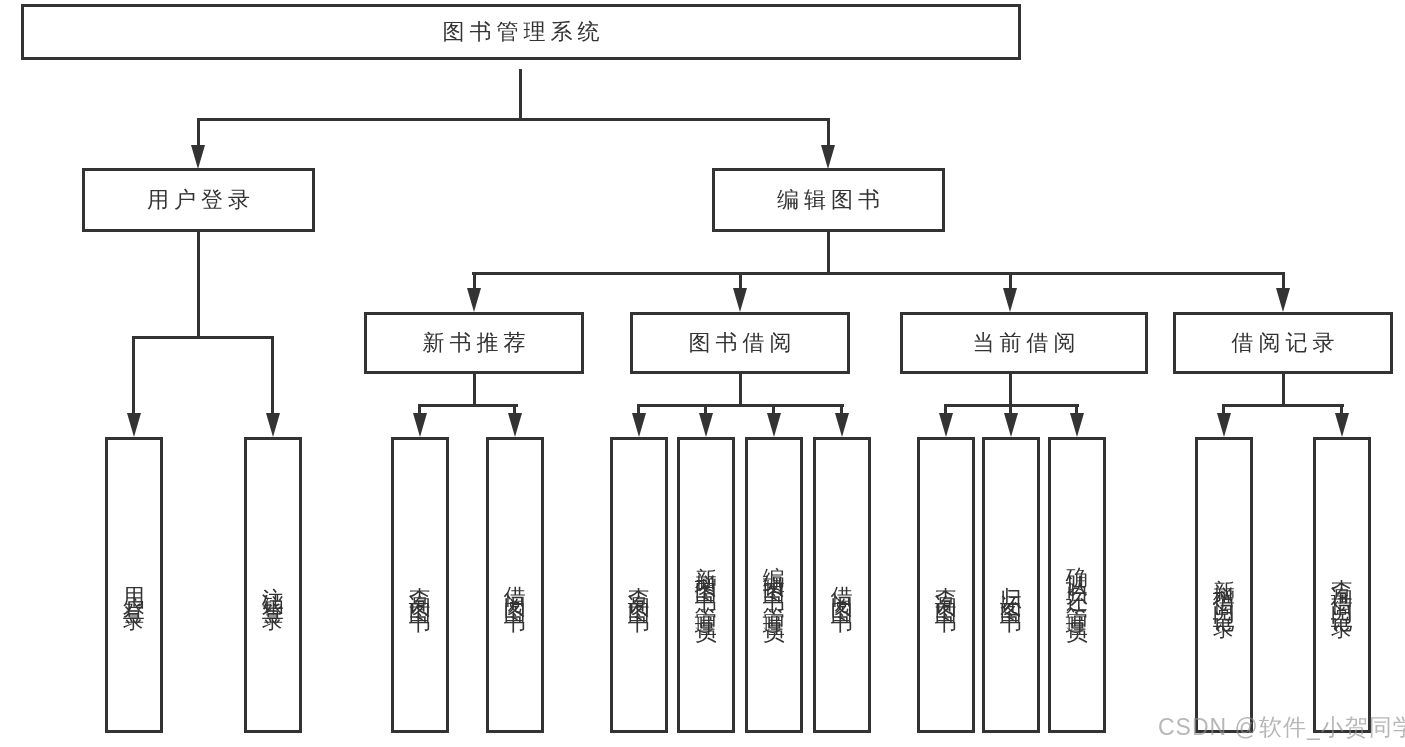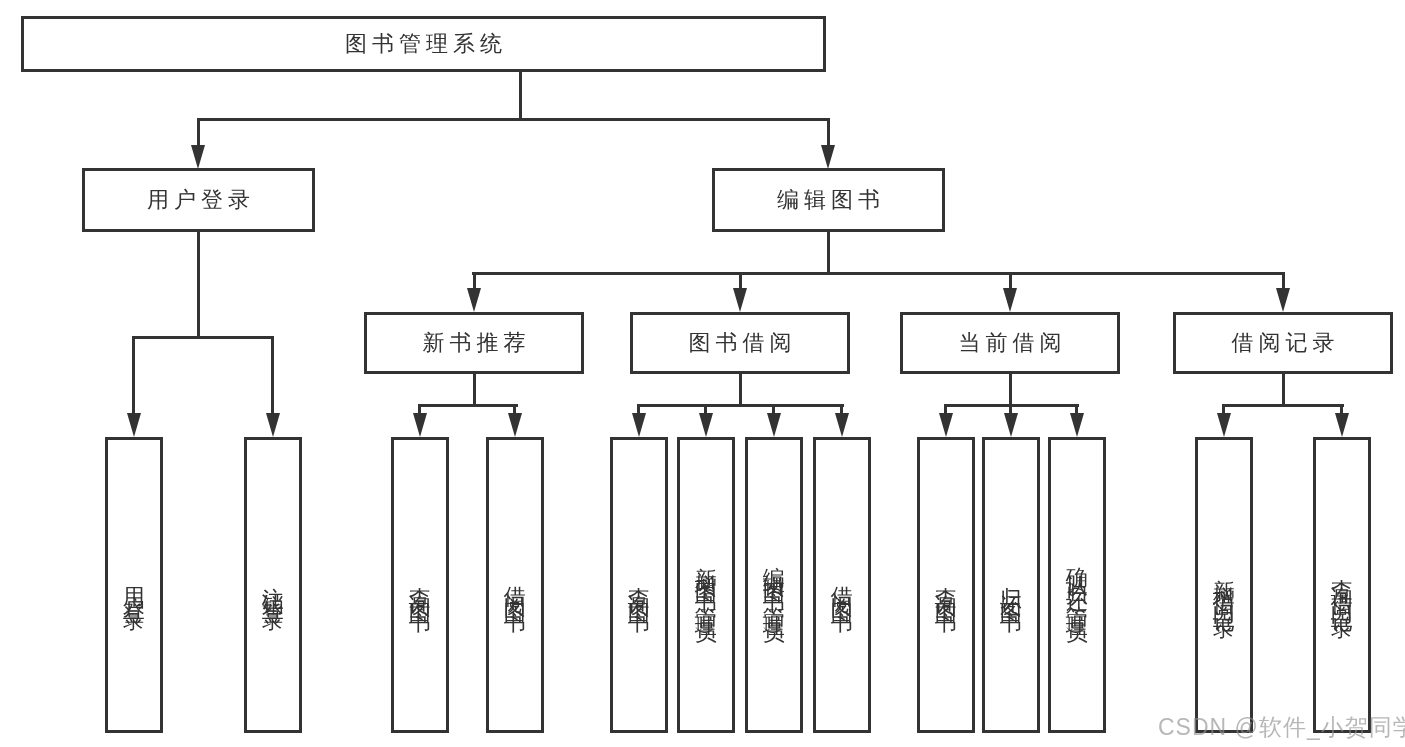--- a/index.html
+++ b/index.html
@@ -31,21 +31,21 @@
     position:absolute;left:1158px;top:712px;z-index:5;
     font-size:23px;letter-spacing:1px;color:rgba(145,145,145,0.65);
     white-space:nowrap;
   }
 </style>
 </head>
 <body>
 
 <div class="stage">
 
-  <div class="box hbox" style="left:21px;top:16px;width:805px;height:56px;">图书管理系统</div>
+  <div class="box hbox" style="left:21px;top:4px;width:1000px;height:56px;">图书管理系统</div>
 
   <div class="vline" style="left:519px;top:69px;height:51px;"></div>
   <div class="hline" style="left:197px;top:118px;width:633px;"></div>
   <div class="vline" style="left:197px;top:118px;height:30px;"></div>
   <div class="arrow" style="left:191px;top:145px;"></div>
   <div class="vline" style="left:827px;top:118px;height:30px;"></div>
   <div class="arrow" style="left:821px;top:145px;"></div>
 
   <div class="box hbox" style="left:82px;top:168px;width:233px;height:64px;">用户登录</div>
   <div class="box hbox" style="left:712px;top:168px;width:233px;height:64px;">编辑图书</div>
@@ -63,21 +63,21 @@
   <div class="arrow" style="left:467px;top:288px;"></div>
   <div class="vline" style="left:739px;top:272px;height:20px;"></div>
   <div class="arrow" style="left:733px;top:288px;"></div>
   <div class="vline" style="left:1009px;top:272px;height:20px;"></div>
   <div class="arrow" style="left:1003px;top:288px;"></div>
   <div class="vline" style="left:1282px;top:272px;height:20px;"></div>
   <div class="arrow" style="left:1276px;top:288px;"></div>
 
   <div class="box hbox" style="left:364px;top:312px;width:220px;height:62px;">新书推荐</div>
   <div class="box hbox" style="left:630px;top:312px;width:220px;height:62px;">图书借阅</div>
-  <div class="box hbox" style="left:900px;top:312px;width:220px;height:62px;font-family:Liberation Mono, monospace;">当前借阅</div>
+  <div class="box hbox" style="left:900px;top:312px;width:248px;height:62px;font-family:Liberation Mono, monospace;">当前借阅</div>
   <div class="box hbox" style="left:1173px;top:312px;width:220px;height:62px;">借阅记录</div>
 
   <div class="vline" style="left:473px;top:374px;height:33px;"></div>
   <div class="hline" style="left:418px;top:404px;width:100px;"></div>
   <div class="vline" style="left:418px;top:404px;height:12px;"></div>
   <div class="arrow" style="left:413px;top:413px;"></div>
   <div class="vline" style="left:513px;top:404px;height:12px;"></div>
   <div class="arrow" style="left:508px;top:413px;"></div>
 
   <div class="vline" style="left:739px;top:374px;height:33px;"></div>

